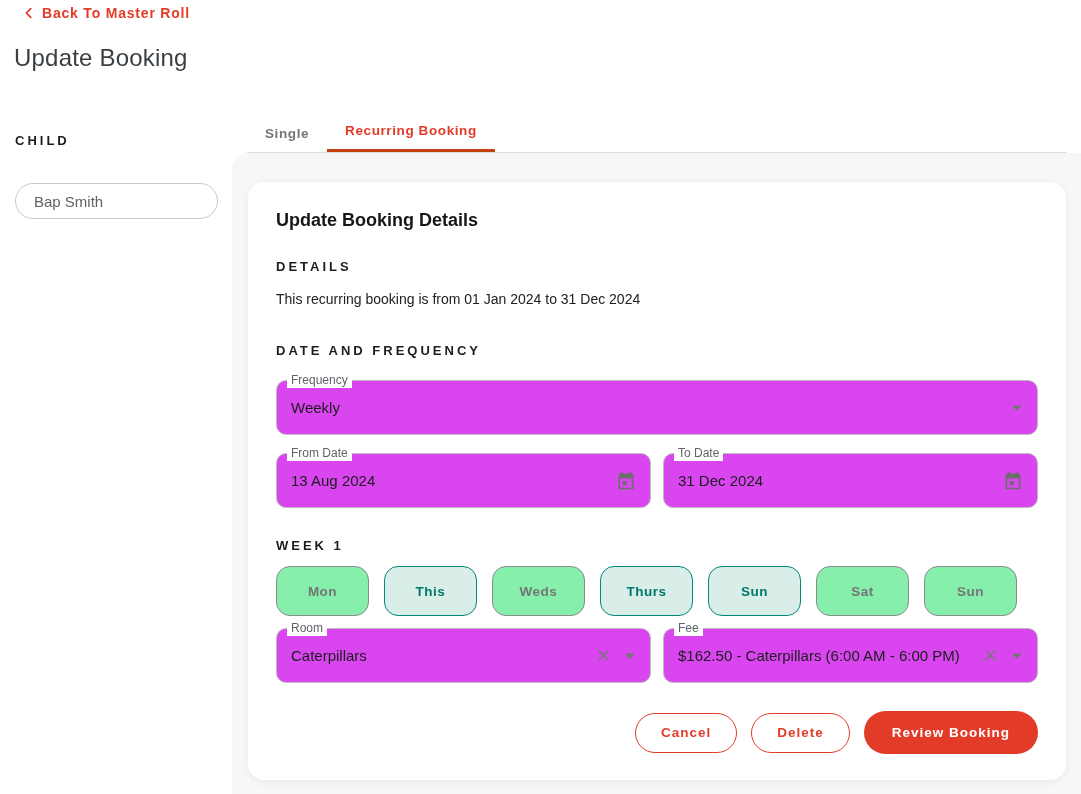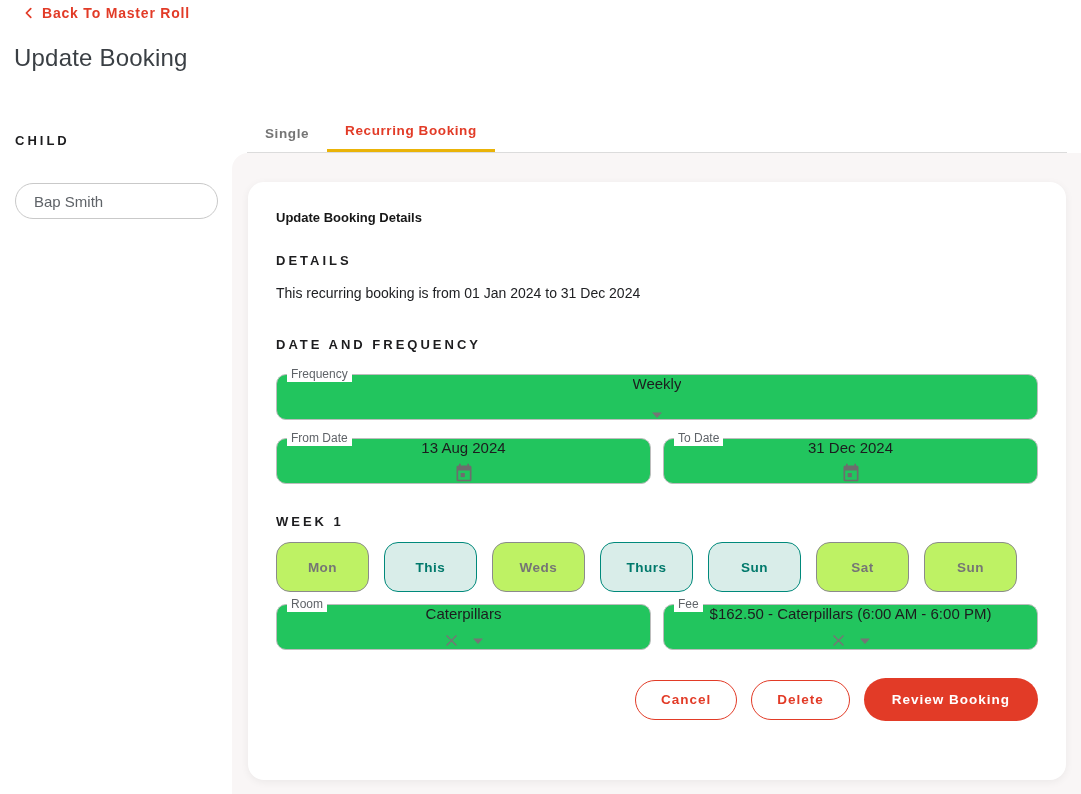--- a/index.html
+++ b/index.html
@@ -45,58 +45,58 @@
   
   .tabs-bar {
     position:absolute; top:111px; left:247px; width:820px; height:42px;
     display:flex; align-items:stretch; border-bottom:1px solid #dcdcdc;text-align:center;
   }
   .tab {
     display:flex; align-items:center; padding:3px 18px 0;
     font-size:13.5px; font-weight:700; letter-spacing:0.6px;
     color:#757575; cursor:pointer;
   }
-  .tab.active { color:#e23b27; border-bottom:3px solid #eab308; padding-top:0; }
+  .tab.active { color:#e23b27; border-bottom:3px solid #c2410c; padding-top:0; }
 
   
   .card {
     position:absolute; top:182px; left:248px; width:818px; height:598px;
     background:#ffffff; border-radius:16px;
     box-shadow:0 2px 8px rgba(0,0,0,0.06);
     padding:28px 28px 0;
   }
-  .card-title { font-size:13px; font-weight:700; color:#161616; }
+  .card-title { font-size:18px; font-weight:700; color:#161616; }
   .card .section-heading.details { margin-top:28px; }
   .details-text { margin-top:17px; font-size:14px; color:#202124; }
   .card .section-heading.datefreq { margin-top:36px; }
   .card .section-heading.week { margin-top:30px; }
 
   
   .field {
-    position:relative; height:46px; border:1px solid #bdbdbd; border-radius:10px;
-    background:#22c55e; display:flex; align-items:center; padding:0 14px;flex-direction:column;
+    position:relative; height:55px; border:1px solid #bdbdbd; border-radius:10px;
+    background:#d946ef; display:flex; align-items:center; padding:0 14px;
   }
   .field-label {
     position:absolute; top:-8px; left:10px;
     font-size:12px; line-height:15px; color:#5f6368;
     background:#fff; padding:0 4px;
   }
   .field-value { flex:1; font-size:15px; color:#1c1c1e; white-space:nowrap; overflow:hidden; }
   .field-icons { display:flex; align-items:center; gap:12px; }
   .icon-btn { display:flex; align-items:center; justify-content:center; cursor:pointer; background:none; border:none; padding:0; }
 
   .freq-field { margin-top:22px; }
   .two-col { display:flex; gap:12px; margin-top:18px; }
   .two-col .field { flex:1; }
 
   
   .day-row { display:flex; gap:15px; margin-top:13px; }
   .day-chip {
     width:93px; height:50px; border:1px solid #8b8b8b; border-radius:14px;
-    background:#bef264; display:flex; align-items:center; justify-content:center;
+    background:#86efac; display:flex; align-items:center; justify-content:center;
     font-size:13.5px; font-weight:700; letter-spacing:0.5px; color:#757575;
     cursor:pointer; font-family:inherit;
   }
   .day-chip.selected { background:#d9ede9; border-color:#00897b; color:#00796b; }
 
   .room-row { margin-top:12px; }
 
   
   .actions { display:flex; justify-content:flex-end; align-items:center; gap:14px; margin-top:28px; }
   .btn {

